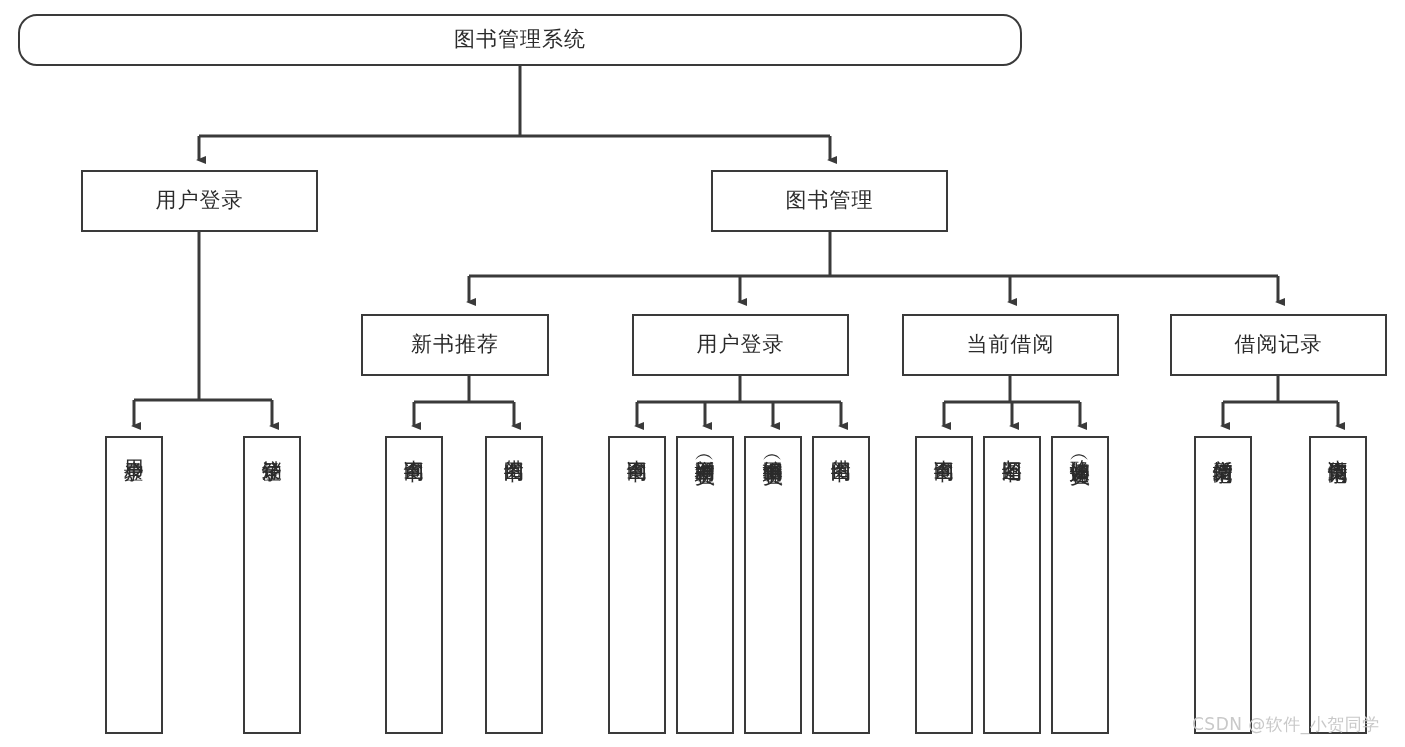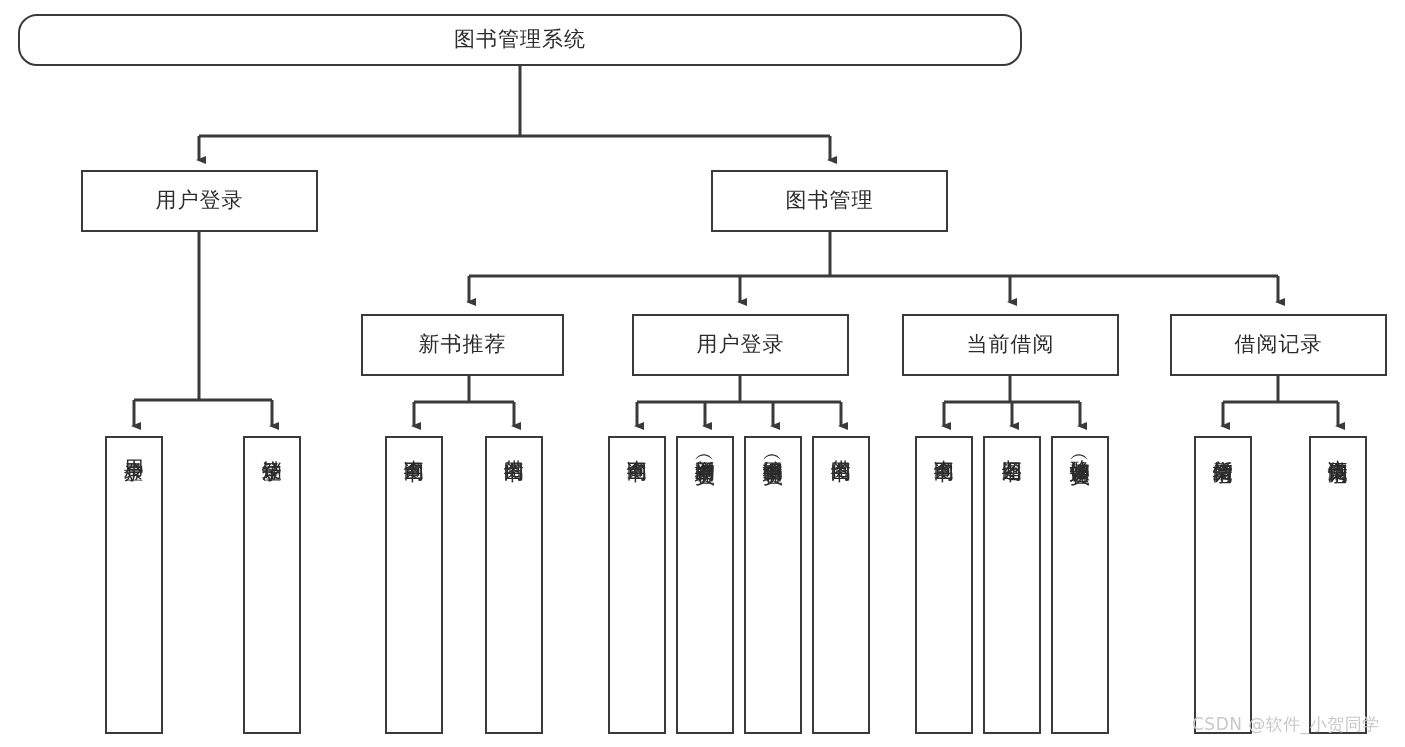--- a/index.html
+++ b/index.html
@@ -127,21 +127,21 @@
     <span>图书管理系统</span>
   </div>
 
   <div class="node horizontal" style="left:81px; top:170px; width:237px; height:62px;">
     <span>用户登录</span>
   </div>
   <div class="node horizontal" style="left:711px; top:170px; width:237px; height:62px;">
     <span>图书管理</span>
   </div>
 
-  <div class="node horizontal" style="left:361px; top:314px; width:203px; height:62px;">
+  <div class="node horizontal" style="left:361px; top:314px; width:188px; height:62px;">
     <span>新书推荐</span>
   </div>
   <div class="node horizontal" style="left:632px; top:314px; width:217px; height:62px;">
     <span>用户登录</span>
   </div>
   <div class="node horizontal" style="left:1170px; top:314px; width:217px; height:62px;">
     <span>借阅记录</span>
   </div>
   <div class="node horizontal" style="left:902px; top:314px; width:217px; height:62px;">
     <span>当前借阅</span>

